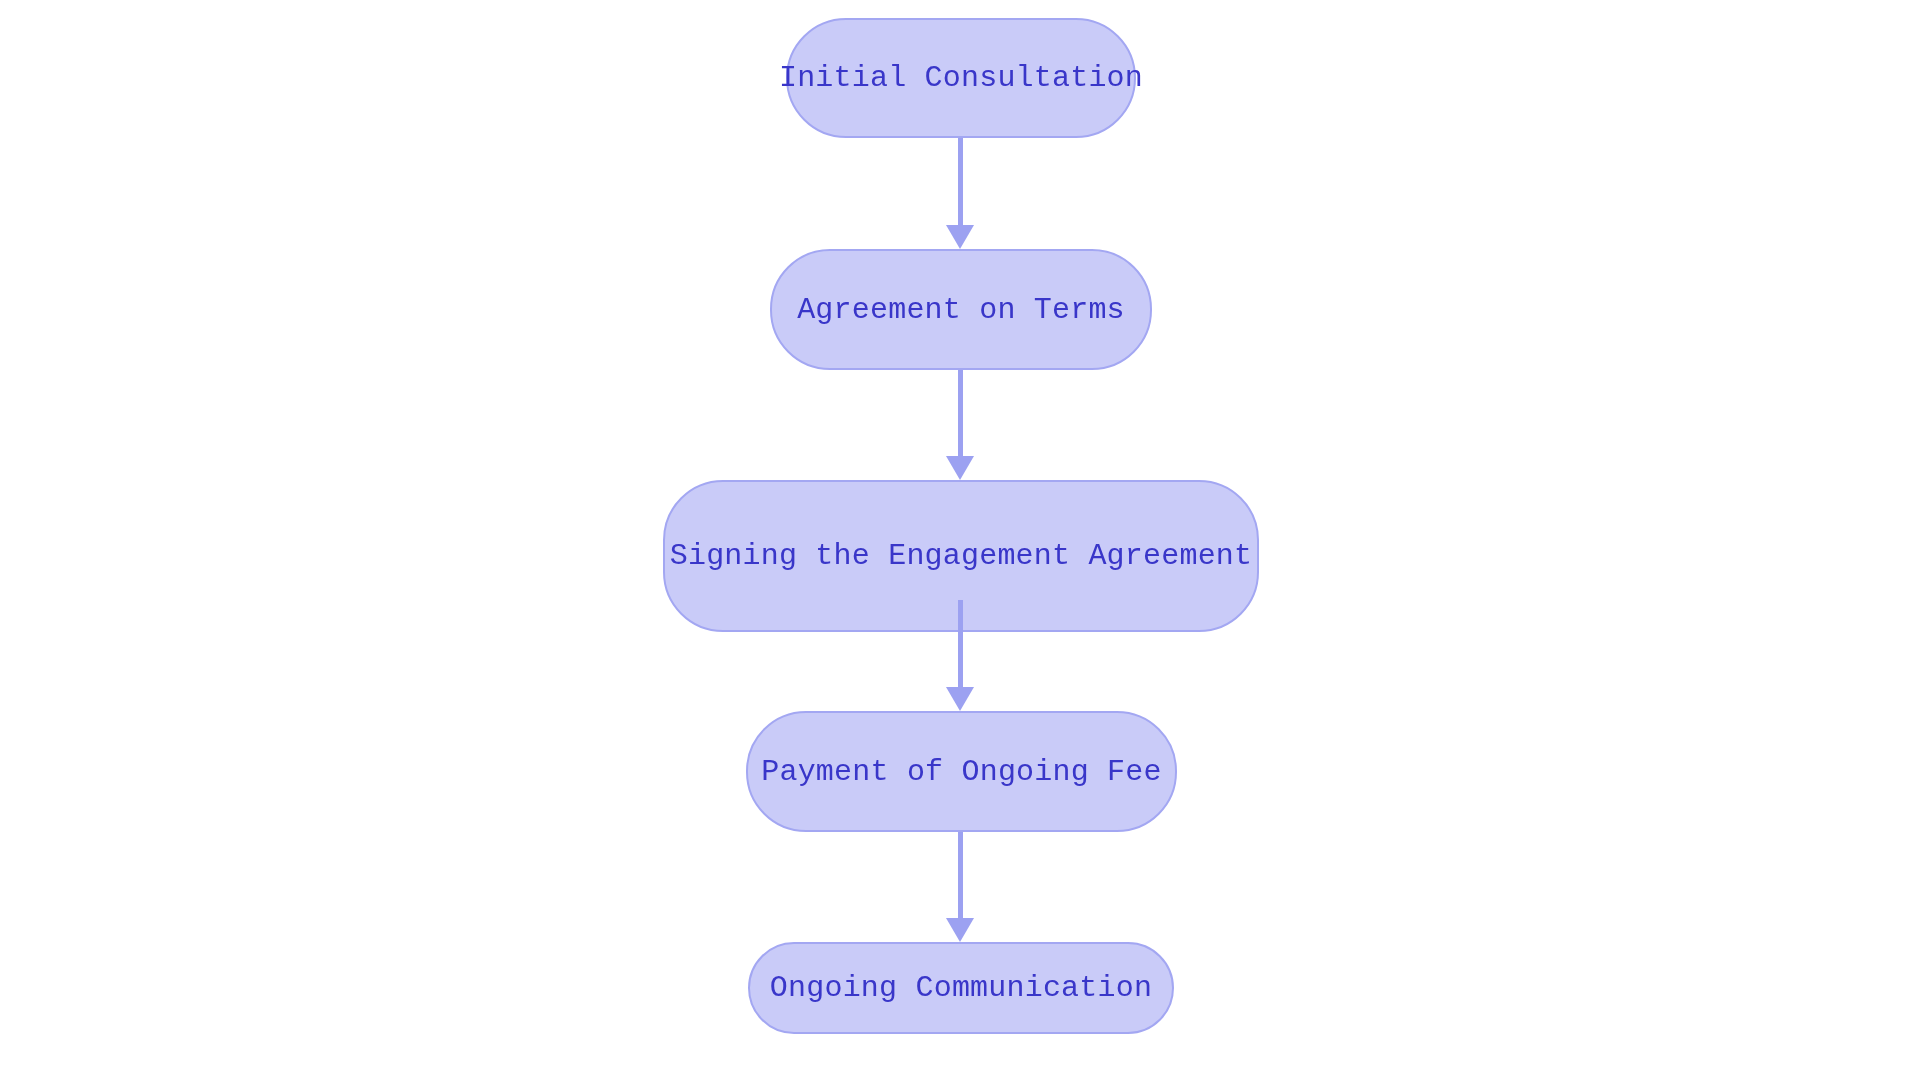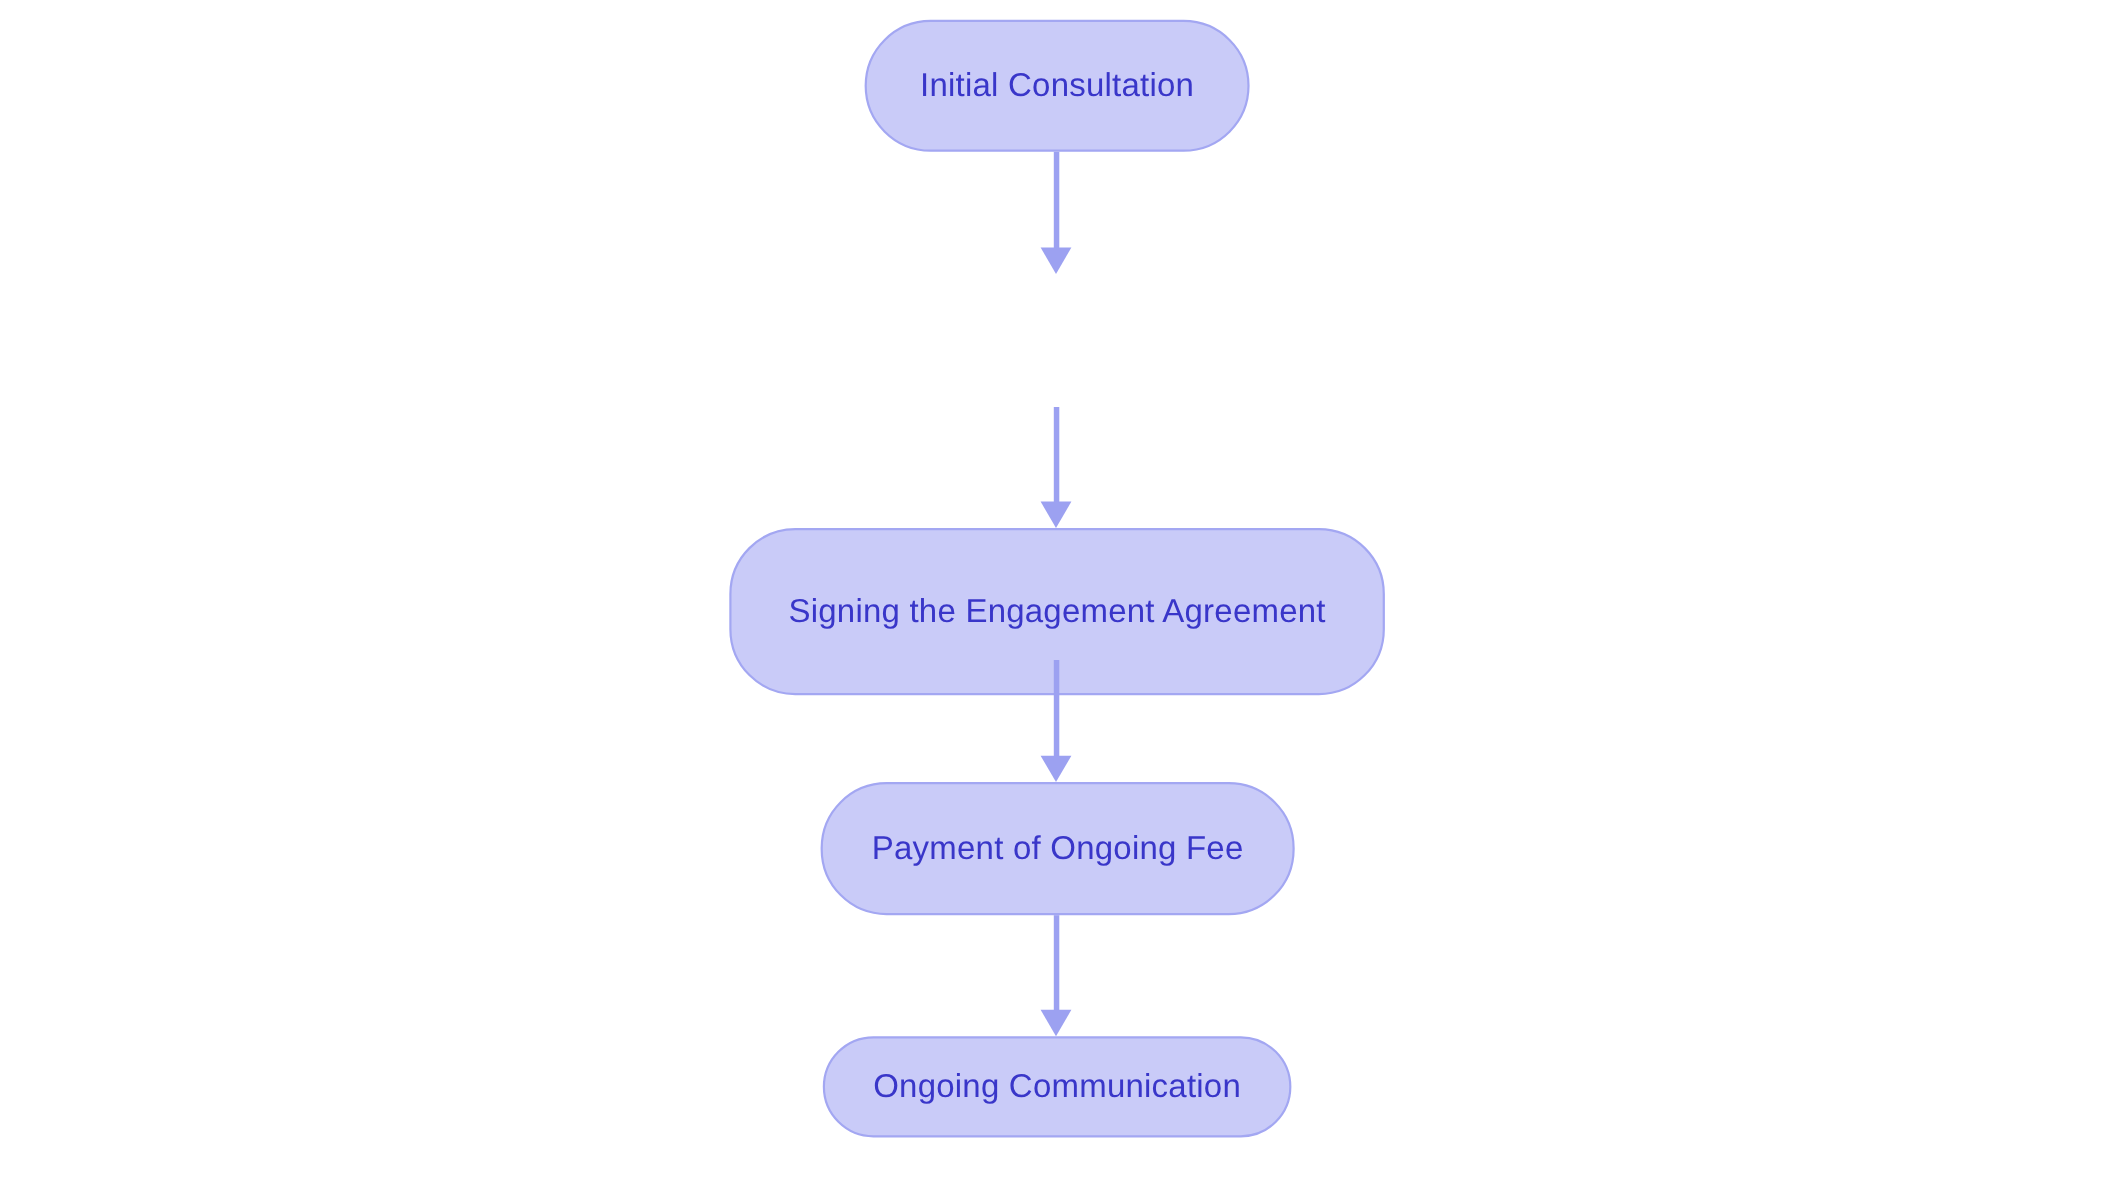--- a/index.html
+++ b/index.html
@@ -24,20 +24,21 @@
   }
   .node {
     position: absolute;
     background: var(--node-fill);
     border: 2px solid var(--node-border);
     border-radius: 60px;
     display: flex;
     align-items: center;
     justify-content: center;
     text-align: left;
+    font-family: Liberation Mono, monospace;
   }
   .node-label {
     color: var(--node-text);
     font-size: 30px;
     line-height: 1.2;
     white-space: nowrap;
     letter-spacing: 0.2px;
   }
   .node-1 { left: 786px; top: 18px;  width: 350px; height: 120px; }
   .node-2 { left: 770px; top: 249px; width: 382px; height: 121px; }
@@ -81,20 +82,23 @@
 
   <div class="node node-1">
     <span class="node-label">Initial Consultation</span>
   </div>
 
   <div class="arrow arrow-1">
     <div class="arrow-line"></div>
     <div class="arrow-head"></div>
   </div>
 
+  <div class="node node-2">
+    <span class="node-label">Agreement on Terms</span>
+  </div>
 
   <div class="arrow arrow-2">
     <div class="arrow-line"></div>
     <div class="arrow-head"></div>
   </div>
 
   <div class="node node-3">
     <span class="node-label">Signing the Engagement Agreement</span>
   </div>
 

